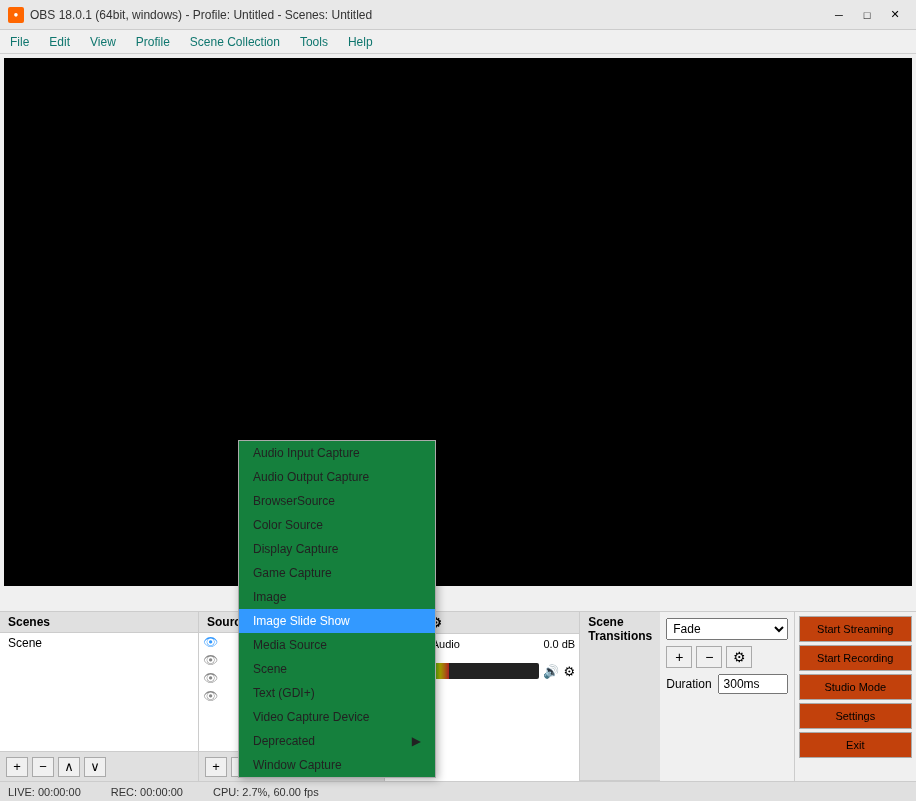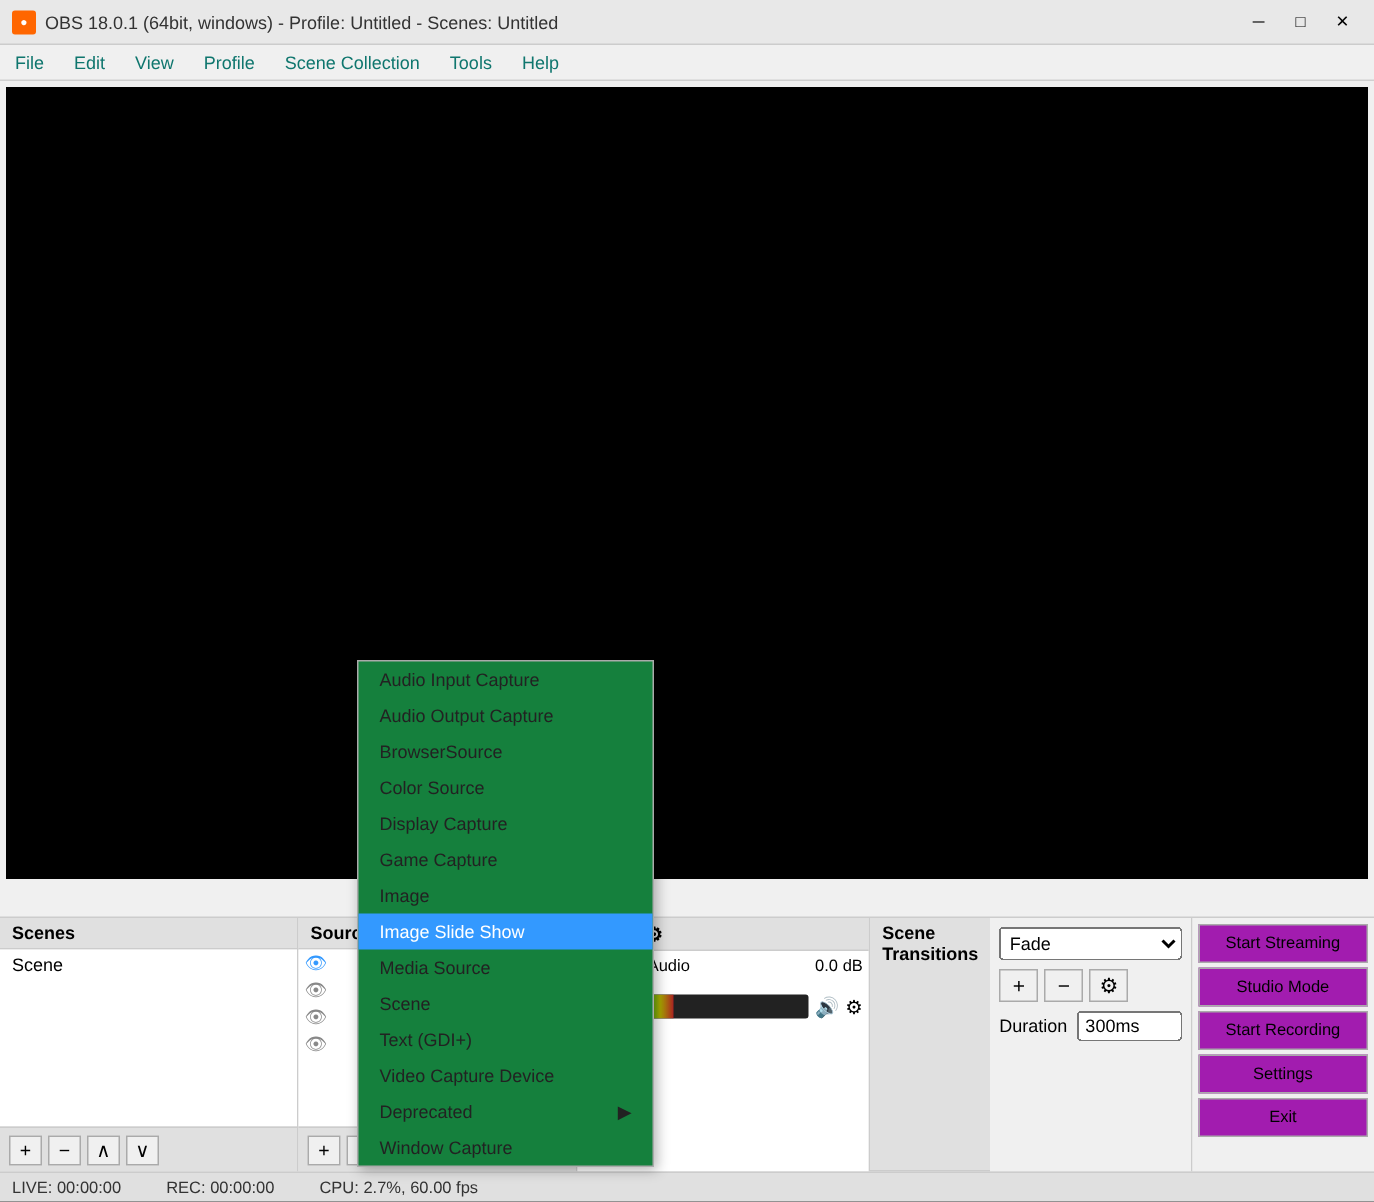--- a/index.html
+++ b/index.html
@@ -301,21 +301,21 @@
       flex-direction: column;
       gap: 0;
       background: #f0f0f0;
       padding: 4px;
     }
     #controls-panel button {
       width: 100%;
       height: 26px;
       margin-bottom: 3px;
       border: 1px solid #aaa;
-      background: #a21caf;
+      background: #c2410c;
       cursor: pointer;
       font-size: 11px;
     }
 
     
     #statusbar {
       position: absolute;
       bottom: 0;
       left: 0;
       right: 0;
@@ -486,22 +486,22 @@
       </div>
       <div class="duration-row">
         <span>Duration</span>
         <input type="text" value="300ms" style="">
       </div>
     </div>
   </div>
 
   <div id="controls-panel">
     <button>Start Streaming</button>
+    <button>Start Recording</button>
     <button>Studio Mode</button>
-    <button>Start Recording</button>
     <button>Settings</button>
     <button>Exit</button>
   </div>
 </div>
 
 <div id="context-menu">
   <div class="menu-option">Audio Input Capture</div>
   <div class="menu-option">Audio Output Capture</div>
   <div class="menu-option">BrowserSource</div>
   <div class="menu-option">Color Source</div>

